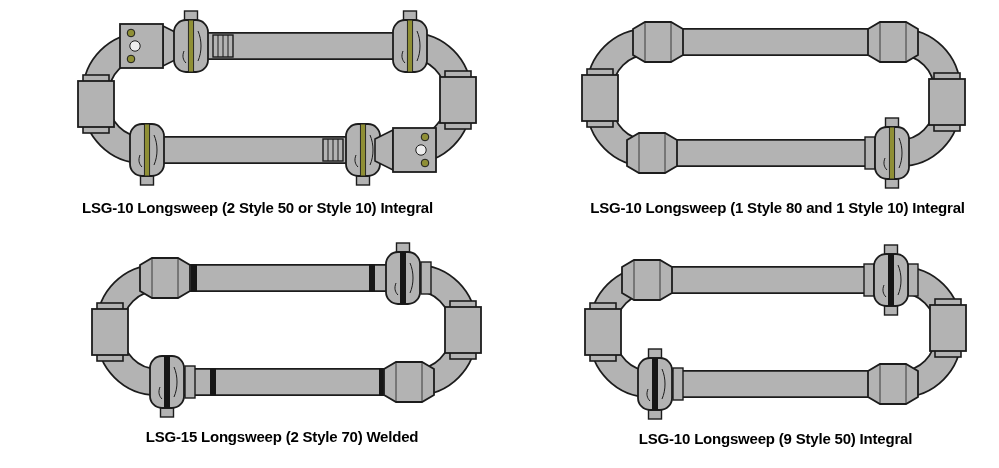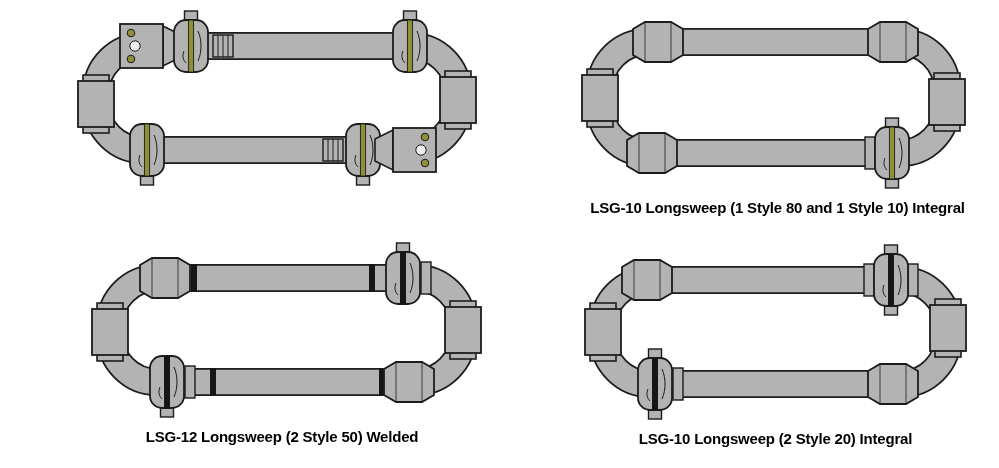--- a/index.html
+++ b/index.html
@@ -107,20 +107,21 @@
       <use href="#tabB" transform="translate(132,144)"></use>
       <use href="#s50" transform="translate(132,144)"></use>
       <use href="#strO" transform="translate(132,144)"></use>
       <use href="#rib" transform="translate(318,144)"></use>
       <use href="#tabB" transform="translate(348,144)"></use>
       <use href="#s50" transform="translate(348,144)"></use>
       <use href="#strO" transform="translate(348,144)"></use>
       <use href="#s10" transform="translate(398,144) scale(-1,1)"></use>
     </svg>
   </div>
+  <div class="caption" style="left:15px;top:199px;width:485px;">LSG-10 Longsweep (2 Style 50 or Style 10) Integral</div>
 
   <div class="figure" style="left:560px;top:12px;">
     <svg width="435" height="190" viewBox="0 0 435 190">
       <path d="M 87,30 H 340 A 47 47 0 0 1 387,77 V 94 A 47 47 0 0 1 340,141 H 87 A 47 47 0 0 1 40,94 V 77 A 47 47 0 0 1 87,30 Z" fill="none" stroke="#1c1c1c" stroke-width="28"></path>
       <path d="M 87,30 H 340 A 47 47 0 0 1 387,77 V 94 A 47 47 0 0 1 340,141 H 87 A 47 47 0 0 1 40,94 V 77 A 47 47 0 0 1 87,30 Z" fill="none" stroke="#b3b3b3" stroke-width="24.5"></path>
       <use href="#sq" transform="translate(40,86)"></use>
       <use href="#sq" transform="translate(387,90)"></use>
 
       <use href="#hub" transform="translate(98,30)"></use>
       <use href="#hub" transform="translate(333,30)"></use>
@@ -152,21 +153,21 @@
 
       <use href="#col" transform="translate(132,142)"></use>
       <use href="#tabB" transform="translate(109,142)"></use>
       <use href="#s50" transform="translate(109,142)"></use>
       <use href="#strB" transform="translate(109,142)"></use>
       <use href="#wr" transform="translate(155,142)"></use>
       <use href="#wr" transform="translate(324,142)"></use>
       <use href="#hub" transform="translate(351,142)"></use>
     </svg>
   </div>
-  <div class="caption" style="left:58px;top:428px;width:448px;">LSG-12 Longsweep (2 Style 50) Welded</div>
+  <div class="caption" style="left:58px;top:428px;width:448px;">LSG-15 Longsweep (2 Style 70) Welded</div>
 
   <div class="figure" style="left:558px;top:240px;">
     <svg width="435" height="192" viewBox="0 0 435 192">
       <path d="M 92,40 H 343 A 47 47 0 0 1 390,87 V 97 A 47 47 0 0 1 343,144 H 92 A 47 47 0 0 1 45,97 V 87 A 47 47 0 0 1 92,40 Z" fill="none" stroke="#1c1c1c" stroke-width="28"></path>
       <path d="M 92,40 H 343 A 47 47 0 0 1 390,87 V 97 A 47 47 0 0 1 343,144 H 92 A 47 47 0 0 1 45,97 V 87 A 47 47 0 0 1 92,40 Z" fill="none" stroke="#b3b3b3" stroke-width="24.5"></path>
       <use href="#sq" transform="translate(45,92)"></use>
       <use href="#sq" transform="translate(390,88)"></use>
 
       <use href="#hub" transform="translate(89,40)"></use>
       <use href="#col" transform="translate(311,40)"></use>
@@ -177,15 +178,15 @@
       <use href="#strB" transform="translate(333,40)"></use>
 
       <use href="#col" transform="translate(120,144)"></use>
       <use href="#tabT" transform="translate(97,144)"></use>
       <use href="#tabB" transform="translate(97,144)"></use>
       <use href="#s50" transform="translate(97,144)"></use>
       <use href="#strB" transform="translate(97,144)"></use>
       <use href="#hub" transform="translate(335,144)"></use>
     </svg>
   </div>
-  <div class="caption" style="left:558px;top:430px;width:435px;">LSG-10 Longsweep (2 Style 20) Integral</div>
+  <div class="caption" style="left:558px;top:430px;width:435px;">LSG-10 Longsweep (9 Style 50) Integral</div>
 
 </div>
 
 </body></html>

